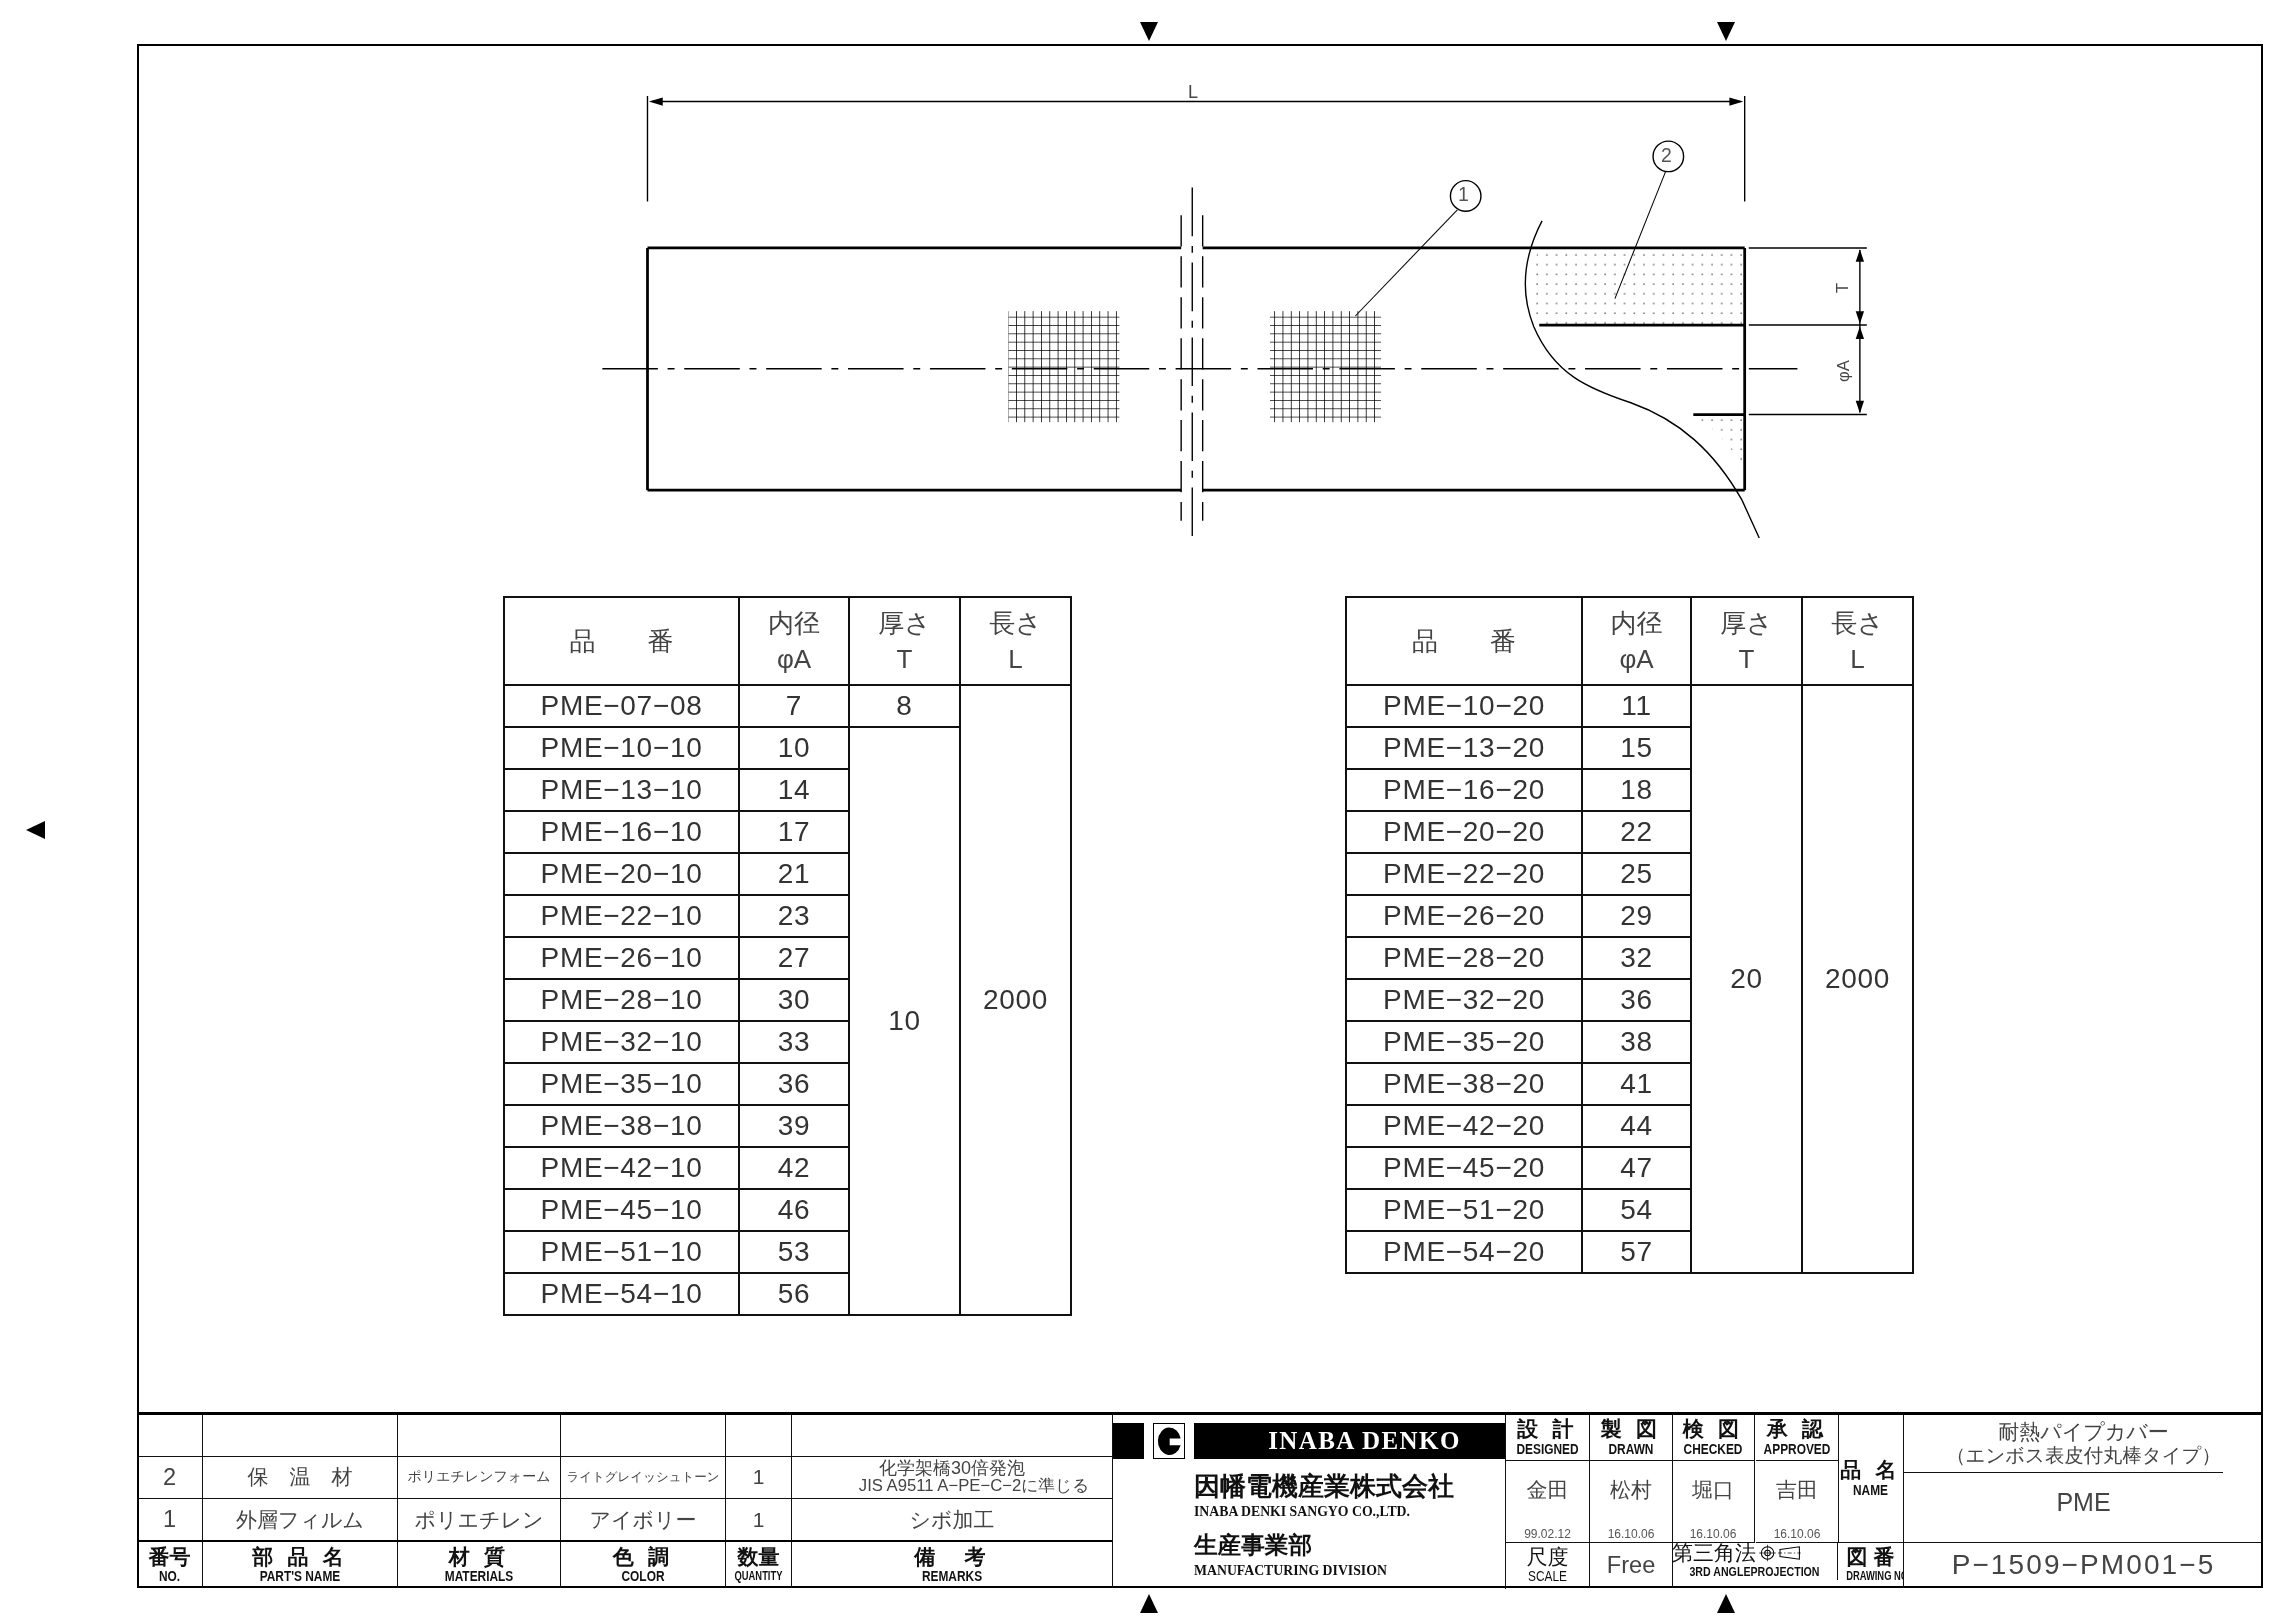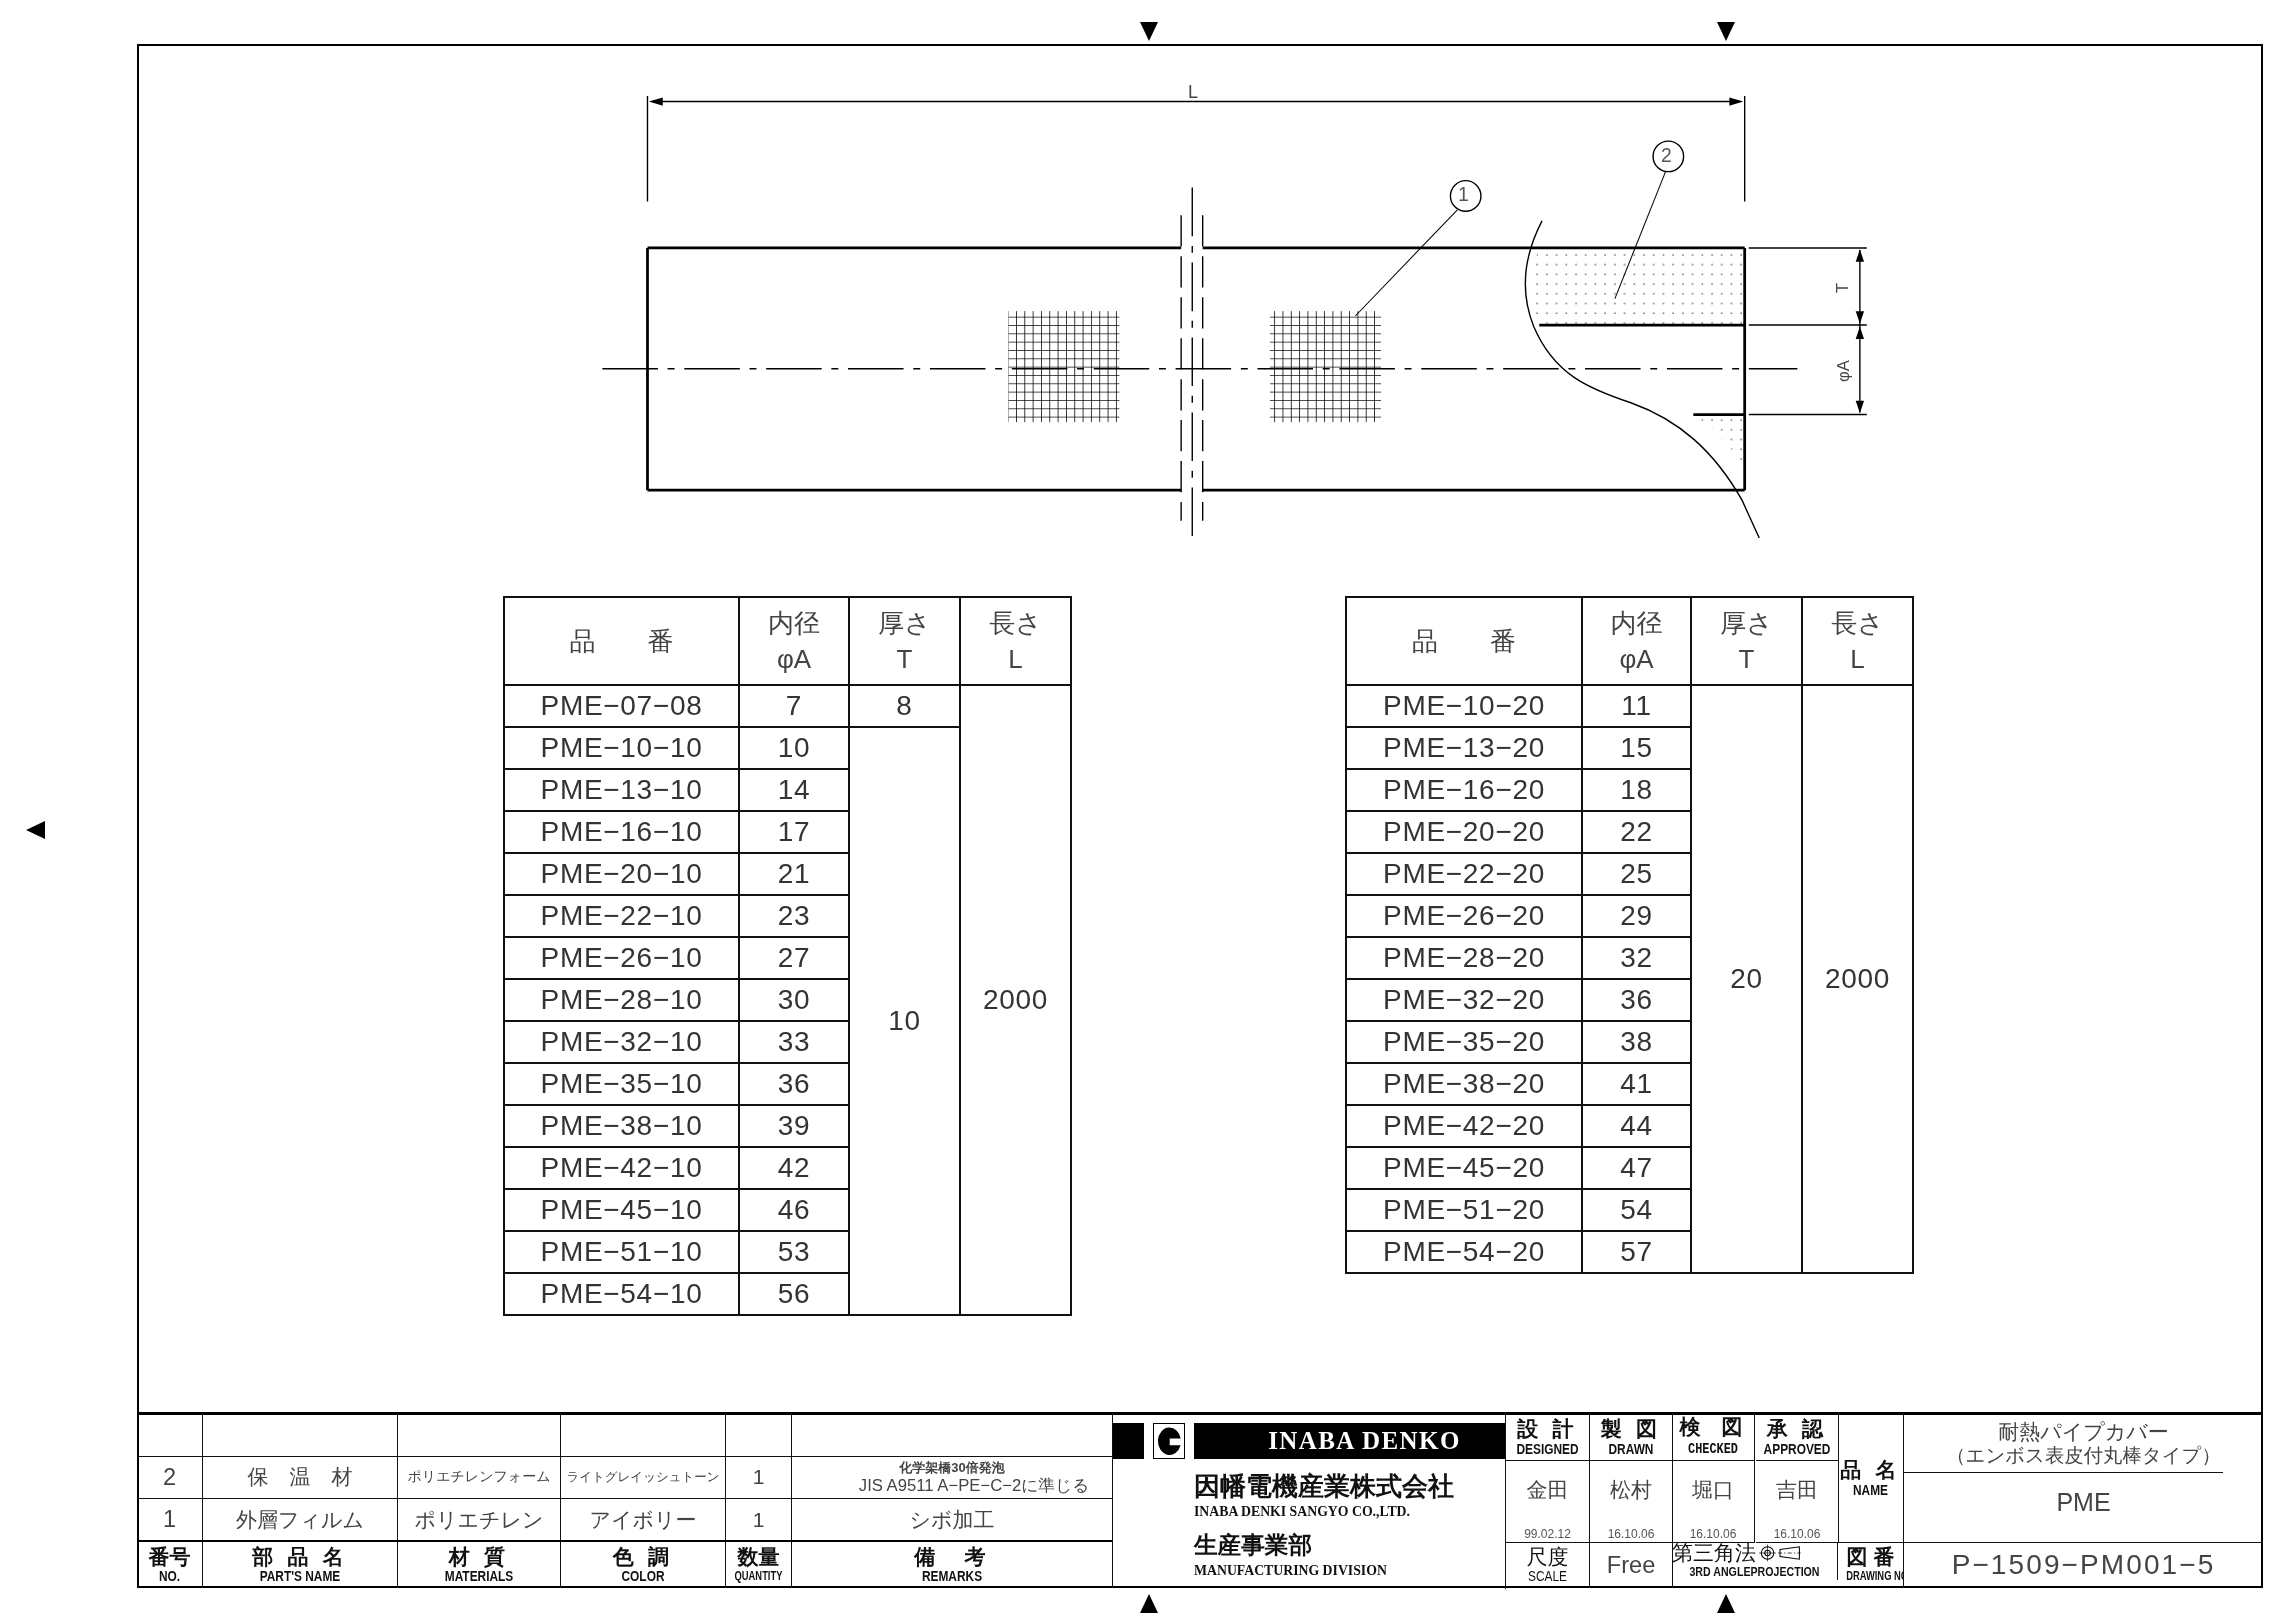--- a/index.html
+++ b/index.html
@@ -274,21 +274,21 @@
   <div class="tb-cell" style="left:261px;top:44px;width:163px;height:43px;">
       <span class="small-val" style="font-size:14px;">ポリエチレンフォーム</span>
     </div>
   <div class="tb-cell" style="left:424px;top:44px;width:165px;height:43px;">
       <span class="small-val" style="font-size:12.5px;">ライトグレイッシュトーン</span>
     </div>
   <div class="tb-cell" style="left:589px;top:44px;width:66px;height:43px;">
       <span class="val">1</span>
     </div>
   <div class="tb-cell" style="left:655px;top:44px;width:321px;height:43px;">
-    <span class="small-val" style="font-size:13px;line-height:18px;font-weight:bold;">化学架橋30倍発泡</span>
+    <span class="small-val" style="font-size:18px;line-height:18px;">化学架橋30倍発泡</span>
     <span class="small-val" style="font-size:16.7px;line-height:18px;margin-left:44px;">JIS A9511 A−PE−C−2に準じる</span>
   </div>
 
   <div class="tb-cell" style="left:0;top:87px;width:66px;height:43px;border-bottom:2.8px solid #000;">
       <span class="val" style="font-size:23.6px;">1</span>
     </div>
   <div class="tb-cell" style="left:66px;top:87px;width:195px;height:43px;border-bottom:2.8px solid #000;">
       <span class="val">外層フィルム</span>
     </div>
   <div class="tb-cell" style="left:261px;top:87px;width:163px;height:43px;border-bottom:2.8px solid #000;">
@@ -344,21 +344,21 @@
   </div>
 
   <div class="tb-cell" style="left:1369px;top:2.8px;width:84px;height:46px;">
       <span class="hdr-jp">設 計</span>
       <span class="hdr-en">DESIGNED</span>
     </div>
   <div class="tb-cell" style="left:1453px;top:2.8px;width:83px;height:46px;">
       <span class="hdr-jp">製 図</span>
       <span class="hdr-en">DRAWN</span>
     </div>
-  <div class="tb-cell" style="left:1535px;top:2.8px;width:83px;height:46px;font-family:Liberation Mono, monospace;">
+  <div class="tb-cell" style="left:1535px;top:2.8px;width:83px;height:46px;">
       <span class="hdr-jp">検 図</span>
       <span class="hdr-en">CHECKED</span>
     </div>
   <div class="tb-cell" style="left:1619px;top:2.8px;width:83px;height:46px;">
       <span class="hdr-jp">承 認</span>
       <span class="hdr-en">APPROVED</span>
     </div>
 
   <div class="tb-cell" style="left:1369px;top:49px;width:84px;height:82px;justify-content:space-between;padding:15.3px 0 1.4px;">
       <span class="val">金田</span>

